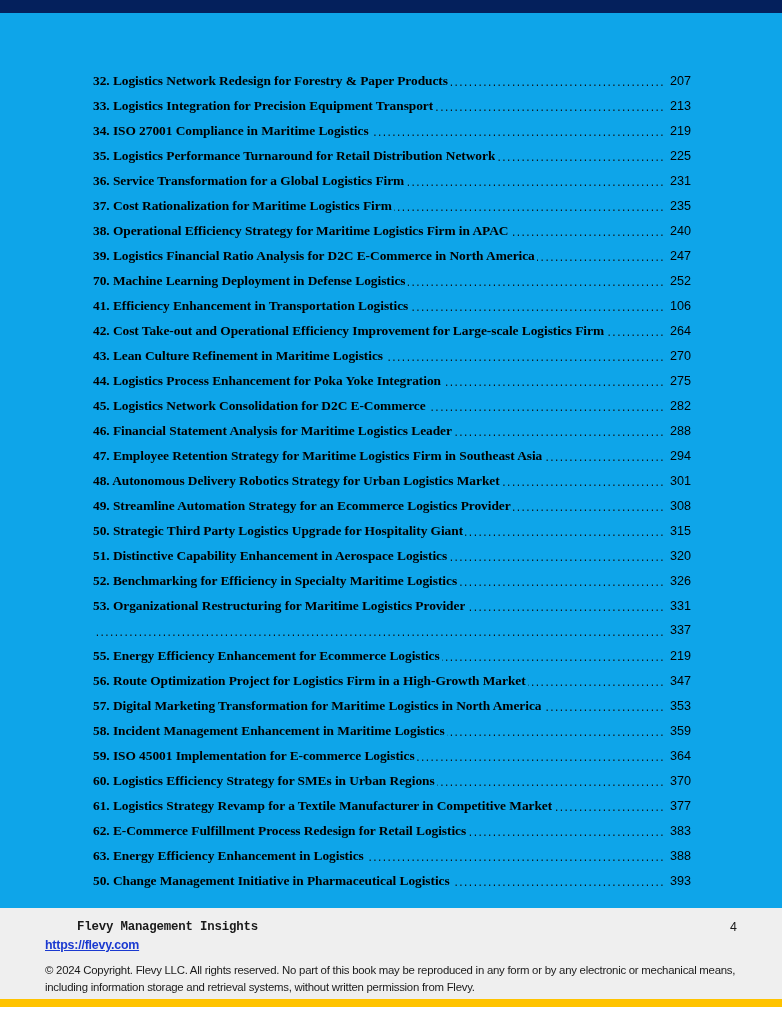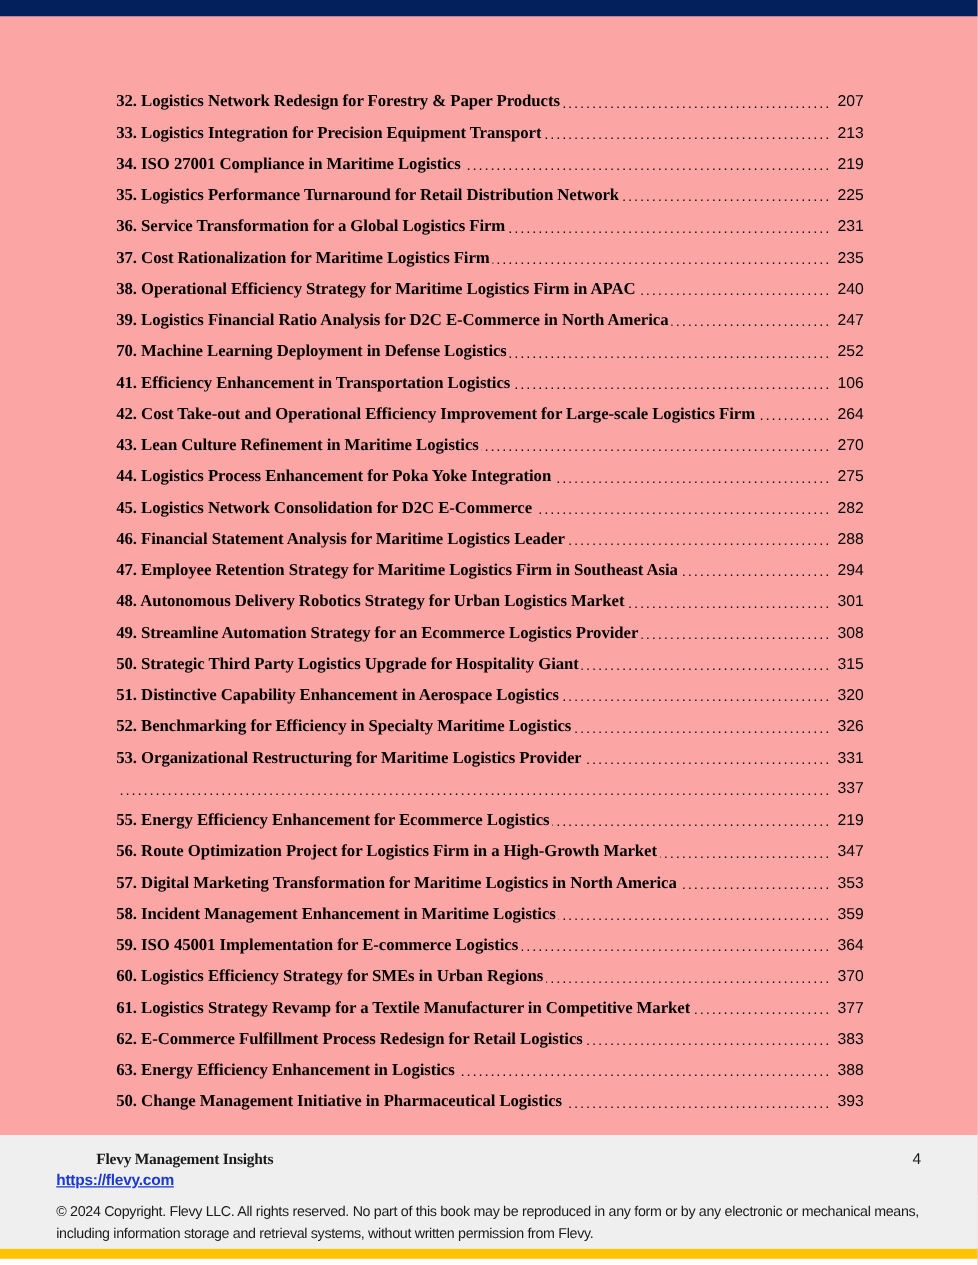--- a/index.html
+++ b/index.html
@@ -14,21 +14,21 @@
     font-family: "Liberation Serif", serif;
     overflow: hidden;
     position: relative;
   }
 
   .page {
     position: relative;
     width: 782px;
     height: 956px;
     box-sizing: border-box;
-    background: #fca5a5;
+    background: #0ea5e9;
   }
 
   
   .top-bar {
     position: absolute;
     top: 0;
     left: 0;
     width: 782px;
     height: 13px;
     background: #04205c;
@@ -107,21 +107,21 @@
   }
 
   .footer-top {
     position: absolute;
     left: 45px;
     top: 11px;
     right: 45px;
   }
 
   .footer-brand {
-    font-family: Liberation Serif, serif;
+    font-family: Liberation Mono, monospace;
     font-size: 12.4px;
     font-weight: 700;
     color: #1a1a1a;
     line-height: 16px;
     letter-spacing: -0.2px;
     padding-left: 32px;
   }
 
   .footer-link {
     display: inline-block;

